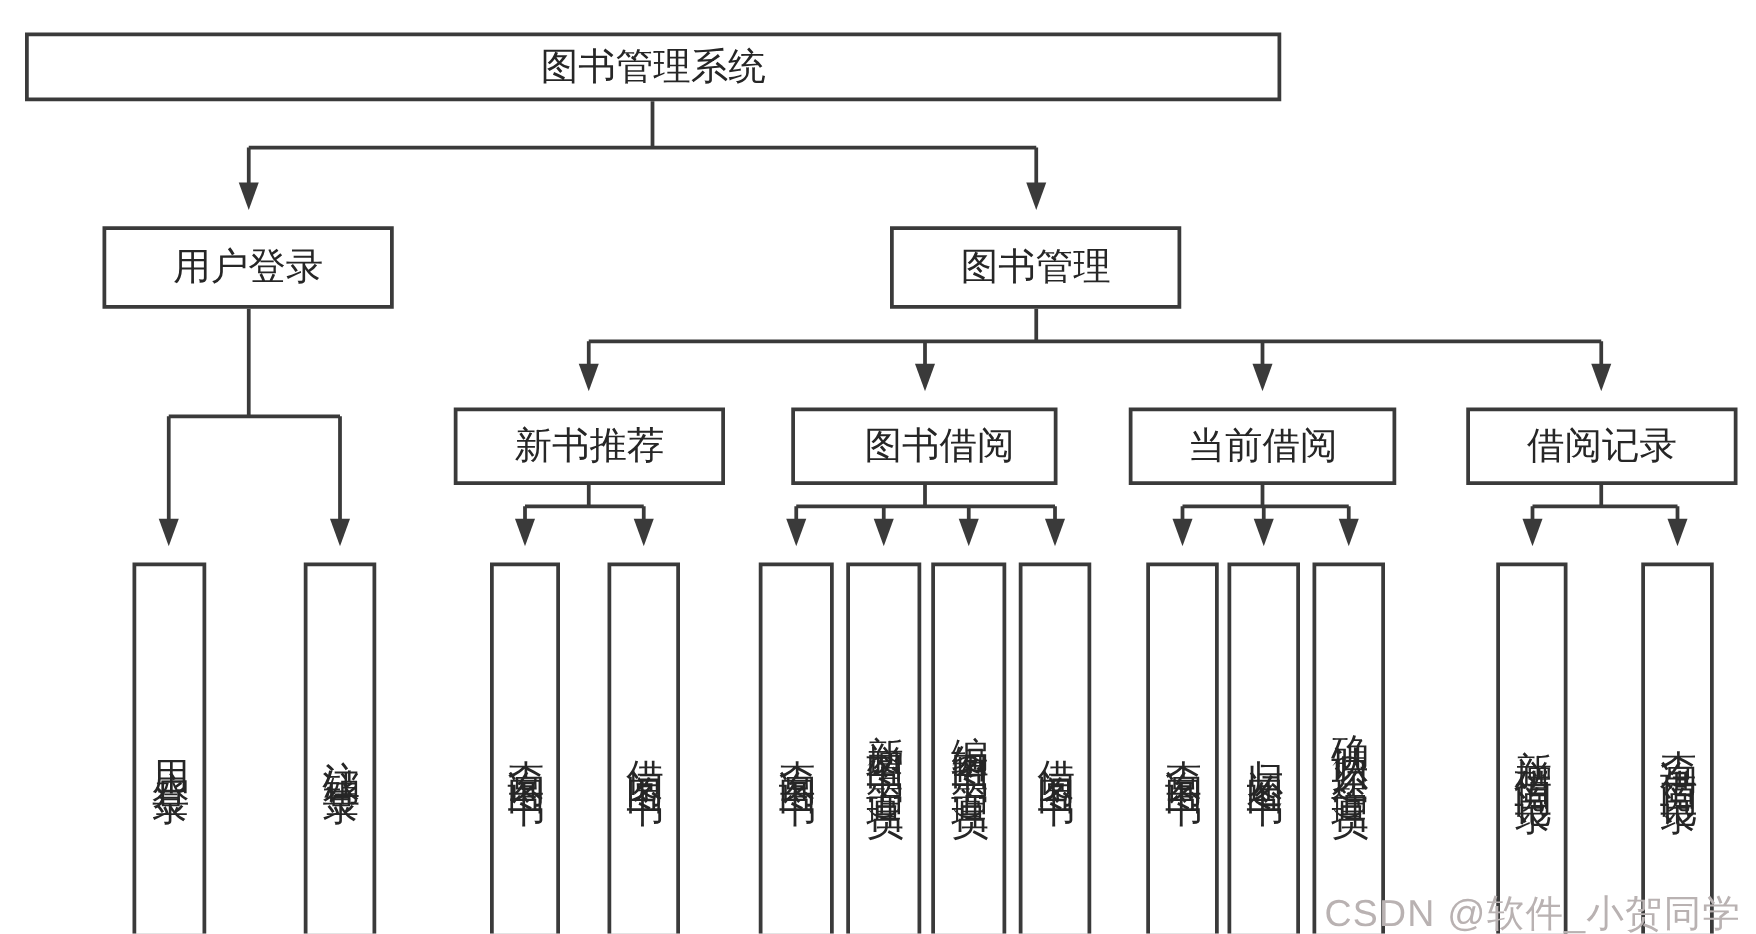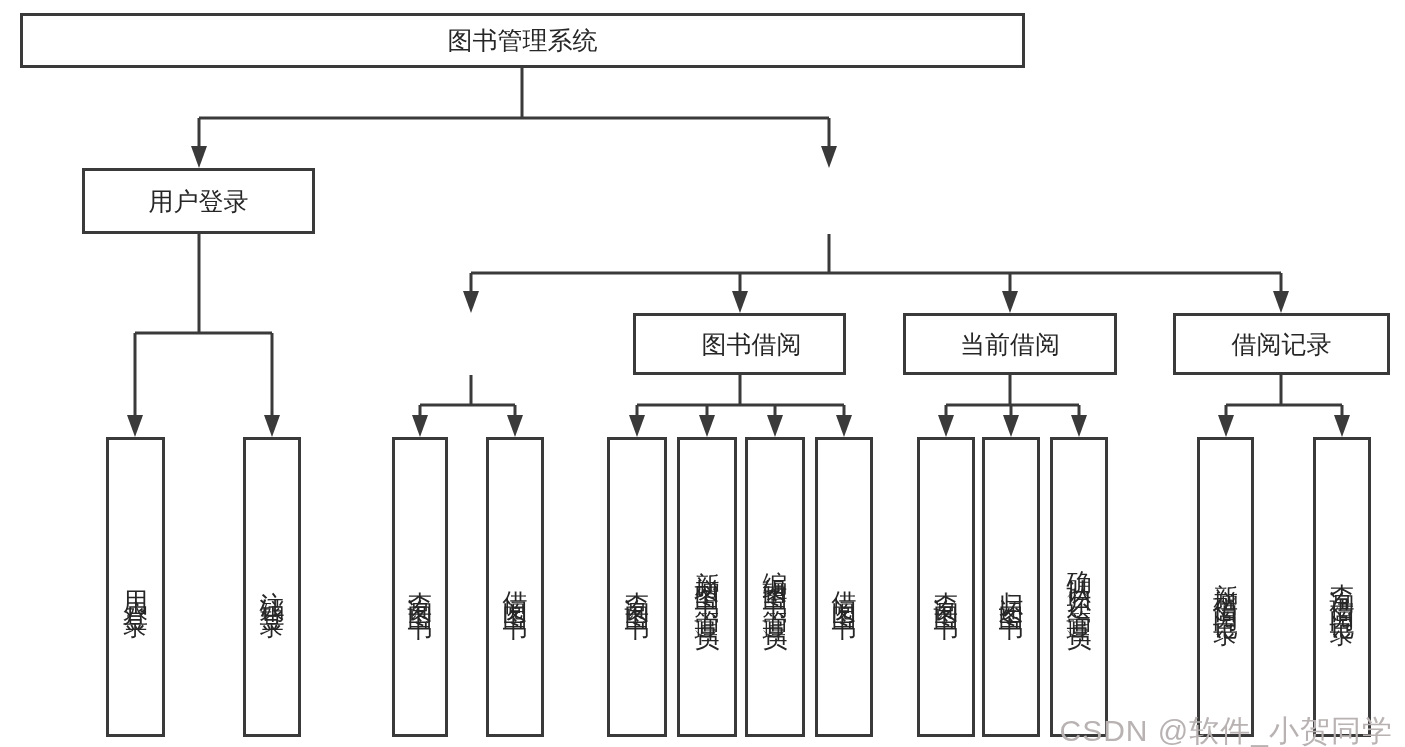--- a/index.html
+++ b/index.html
@@ -19,23 +19,24 @@
   .connectors{position:absolute;left:0;top:0;width:1405px;height:747px;}
   .connectors path{stroke:var(--line-color);stroke-width:3;fill:none;}
   .connectors polygon{fill:var(--line-color);stroke:none;}
   .node{
     position:absolute;
     box-sizing:border-box;
     border:3px solid var(--line-color);
     background:var(--background-color);
     display:flex;align-items:center;justify-content:center;
     color:var(--text-color);
-    font-size:25px;
+    font-size:30px;
     line-height:1;
     white-space:nowrap;
+    margin-top:13px;
   }
   .leaf{overflow:hidden;}
   .leaf .vtext{
     writing-mode:vertical-lr;
     text-orientation:mixed;
     letter-spacing:8px;
     line-height:1;
     white-space:nowrap;
   }
   .watermark{
@@ -88,21 +89,27 @@
     <polygon points="1334,415 1350,415 1342,437"></polygon>
   </svg>
 
   <div class="node" style="left:20px;top:13px;width:1005px;height:55px;">
     <span>图书管理系统</span>
   </div>
 
   <div class="node" style="left:82px;top:168px;width:233px;height:66px;">
     <span>用户登录</span>
   </div>
+  <div class="node" style="left:712px;top:168px;width:233px;height:66px;">
+    <span>图书管理</span>
+  </div>
 
+  <div class="node" style="left:363px;top:313px;width:217px;height:62px;">
+    <span>新书推荐</span>
+  </div>
   <div class="node" style="left:633px;top:313px;width:213px;height:62px;padding-left:24px;">
     <span>图书借阅</span>
   </div>
   <div class="node" style="left:903px;top:313px;width:214px;height:62px;text-align:right;">
     <span>当前借阅</span>
   </div>
   <div class="node" style="left:1173px;top:313px;width:217px;height:62px;">
     <span>借阅记录</span>
   </div>
 

